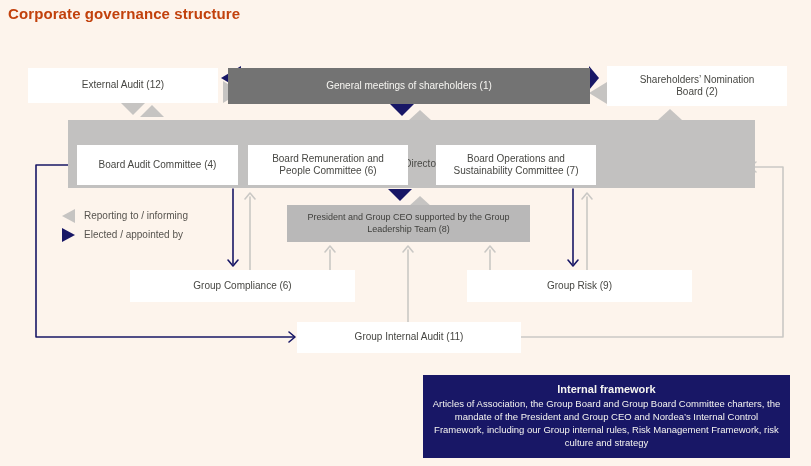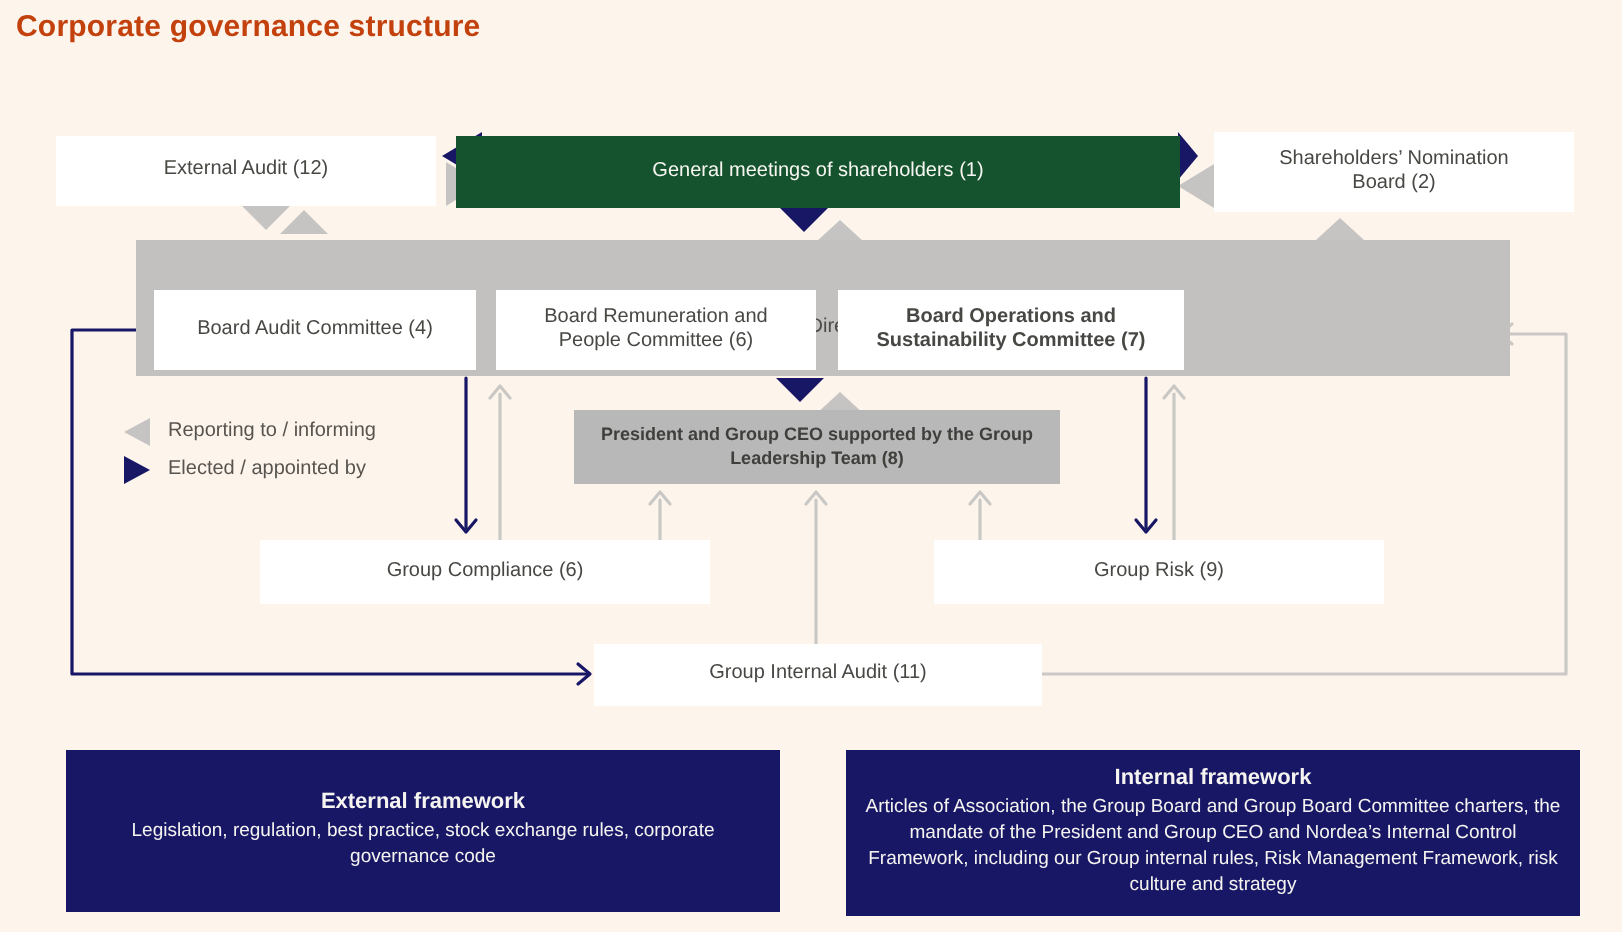--- a/index.html
+++ b/index.html
@@ -10,21 +10,21 @@
   .page-title{
     position:absolute;left:8px;top:5px;margin:0;
     font-size:15px;font-weight:700;color:#c2410c;letter-spacing:0.1px;
   }
   svg.connectors{position:absolute;left:0;top:0;pointer-events:none;}
   .box{
     position:absolute;display:flex;align-items:center;justify-content:center;
     text-align:center;font-size:10px;line-height:1.25;color:#474743;
   }
   .white{background:#ffffff;}
-  .navybox{background:#14532d;color:#f7f6f2;}
+  .navybox{background:#737373;color:#f7f6f2;}
   .graybox{background:#b9b8b8;color:#3f3f3c;}
   .bod-bar{
     position:absolute;left:68px;top:120px;width:687px;height:68px;
     background:#c2c1c0;
   }
   .bod-label{
     position:absolute;left:0;top:6px;width:100%;text-align:center;
     font-size:10px;color:#4a4a46;margin-top:32px;
   }
   .legend{position:absolute;left:62px;top:208px;font-size:10px;color:#57544f;}
@@ -89,41 +89,37 @@
 
   <div class="box white" style="left:28px;top:68px;width:190px;height:35px;">External Audit (12)</div>
   <div class="box navybox" style="left:228px;top:68px;width:362px;height:36px;">General meetings of shareholders (1)</div>
   <div class="box white" style="left:607px;top:66px;width:180px;height:40px;padding:0 24px;box-sizing:border-box;">Shareholders’ Nomination Board (2)</div>
 
   <div class="bod-bar">
     <div class="bod-label">Board of Directors (3)</div>
   </div>
   <div class="box white" style="left:77px;top:145px;width:161px;height:40px;">Board Audit Committee (4)</div>
   <div class="box white" style="left:248px;top:145px;width:160px;height:40px;padding:0 8px;box-sizing:border-box;">Board Remuneration and People Committee (6)</div>
-  <div class="box white" style="left:419px;top:145px;width:173px;height:40px;padding:0 6px;box-sizing:border-box;font-weight:bold;">Board Operations and Sustainability Committee (7)</div>
+  <div class="box white" style="left:436px;top:145px;width:160px;height:40px;padding:0 6px;box-sizing:border-box;">Board Operations and Sustainability Committee (7)</div>
 
   <div class="legend">
     <div class="legend-row">
       <span class="tri tri-left"></span>
       <span>Reporting to / informing</span>
     </div>
     <div class="legend-row">
       <span class="tri tri-right"></span>
       <span>Elected / appointed by</span>
     </div>
   </div>
 
-  <div class="box graybox" style="left:287px;top:205px;width:243px;height:37px;font-size:9px;padding:0 10px;box-sizing:border-box;font-weight:bold;">President and Group CEO supported by the Group Leadership Team (8)</div>
+  <div class="box graybox" style="left:287px;top:205px;width:243px;height:37px;font-size:9px;padding:0 10px;box-sizing:border-box;">President and Group CEO supported by the Group Leadership Team (8)</div>
 
   <div class="box white" style="left:130px;top:270px;width:225px;height:32px;">Group Compliance (6)</div>
   <div class="box white" style="left:467px;top:270px;width:225px;height:32px;">Group Risk (9)</div>
   <div class="box white" style="left:297px;top:322px;width:224px;height:31px;">Group Internal Audit (11)</div>
 
-  <div class="framework" style="left:33px;top:375px;width:357px;height:81px;padding:0 14px;box-sizing:border-box;">
-    <div class="fw-title">External framework</div>
-    <div class="fw-body">Legislation, regulation, best practice, stock exchange rules, corporate governance code</div>
-  </div>
   <div class="framework" style="left:423px;top:375px;width:367px;height:83px;padding:0 8px;box-sizing:border-box;">
     <div class="fw-title">Internal framework</div>
     <div class="fw-body">Articles of Association, the Group Board and Group Board Committee charters, the mandate of the President and Group CEO and Nordea’s Internal Control Framework, including our Group internal rules, Risk Management Framework, risk culture and strategy</div>
   </div>
 
 </div>
 
 </body></html>

